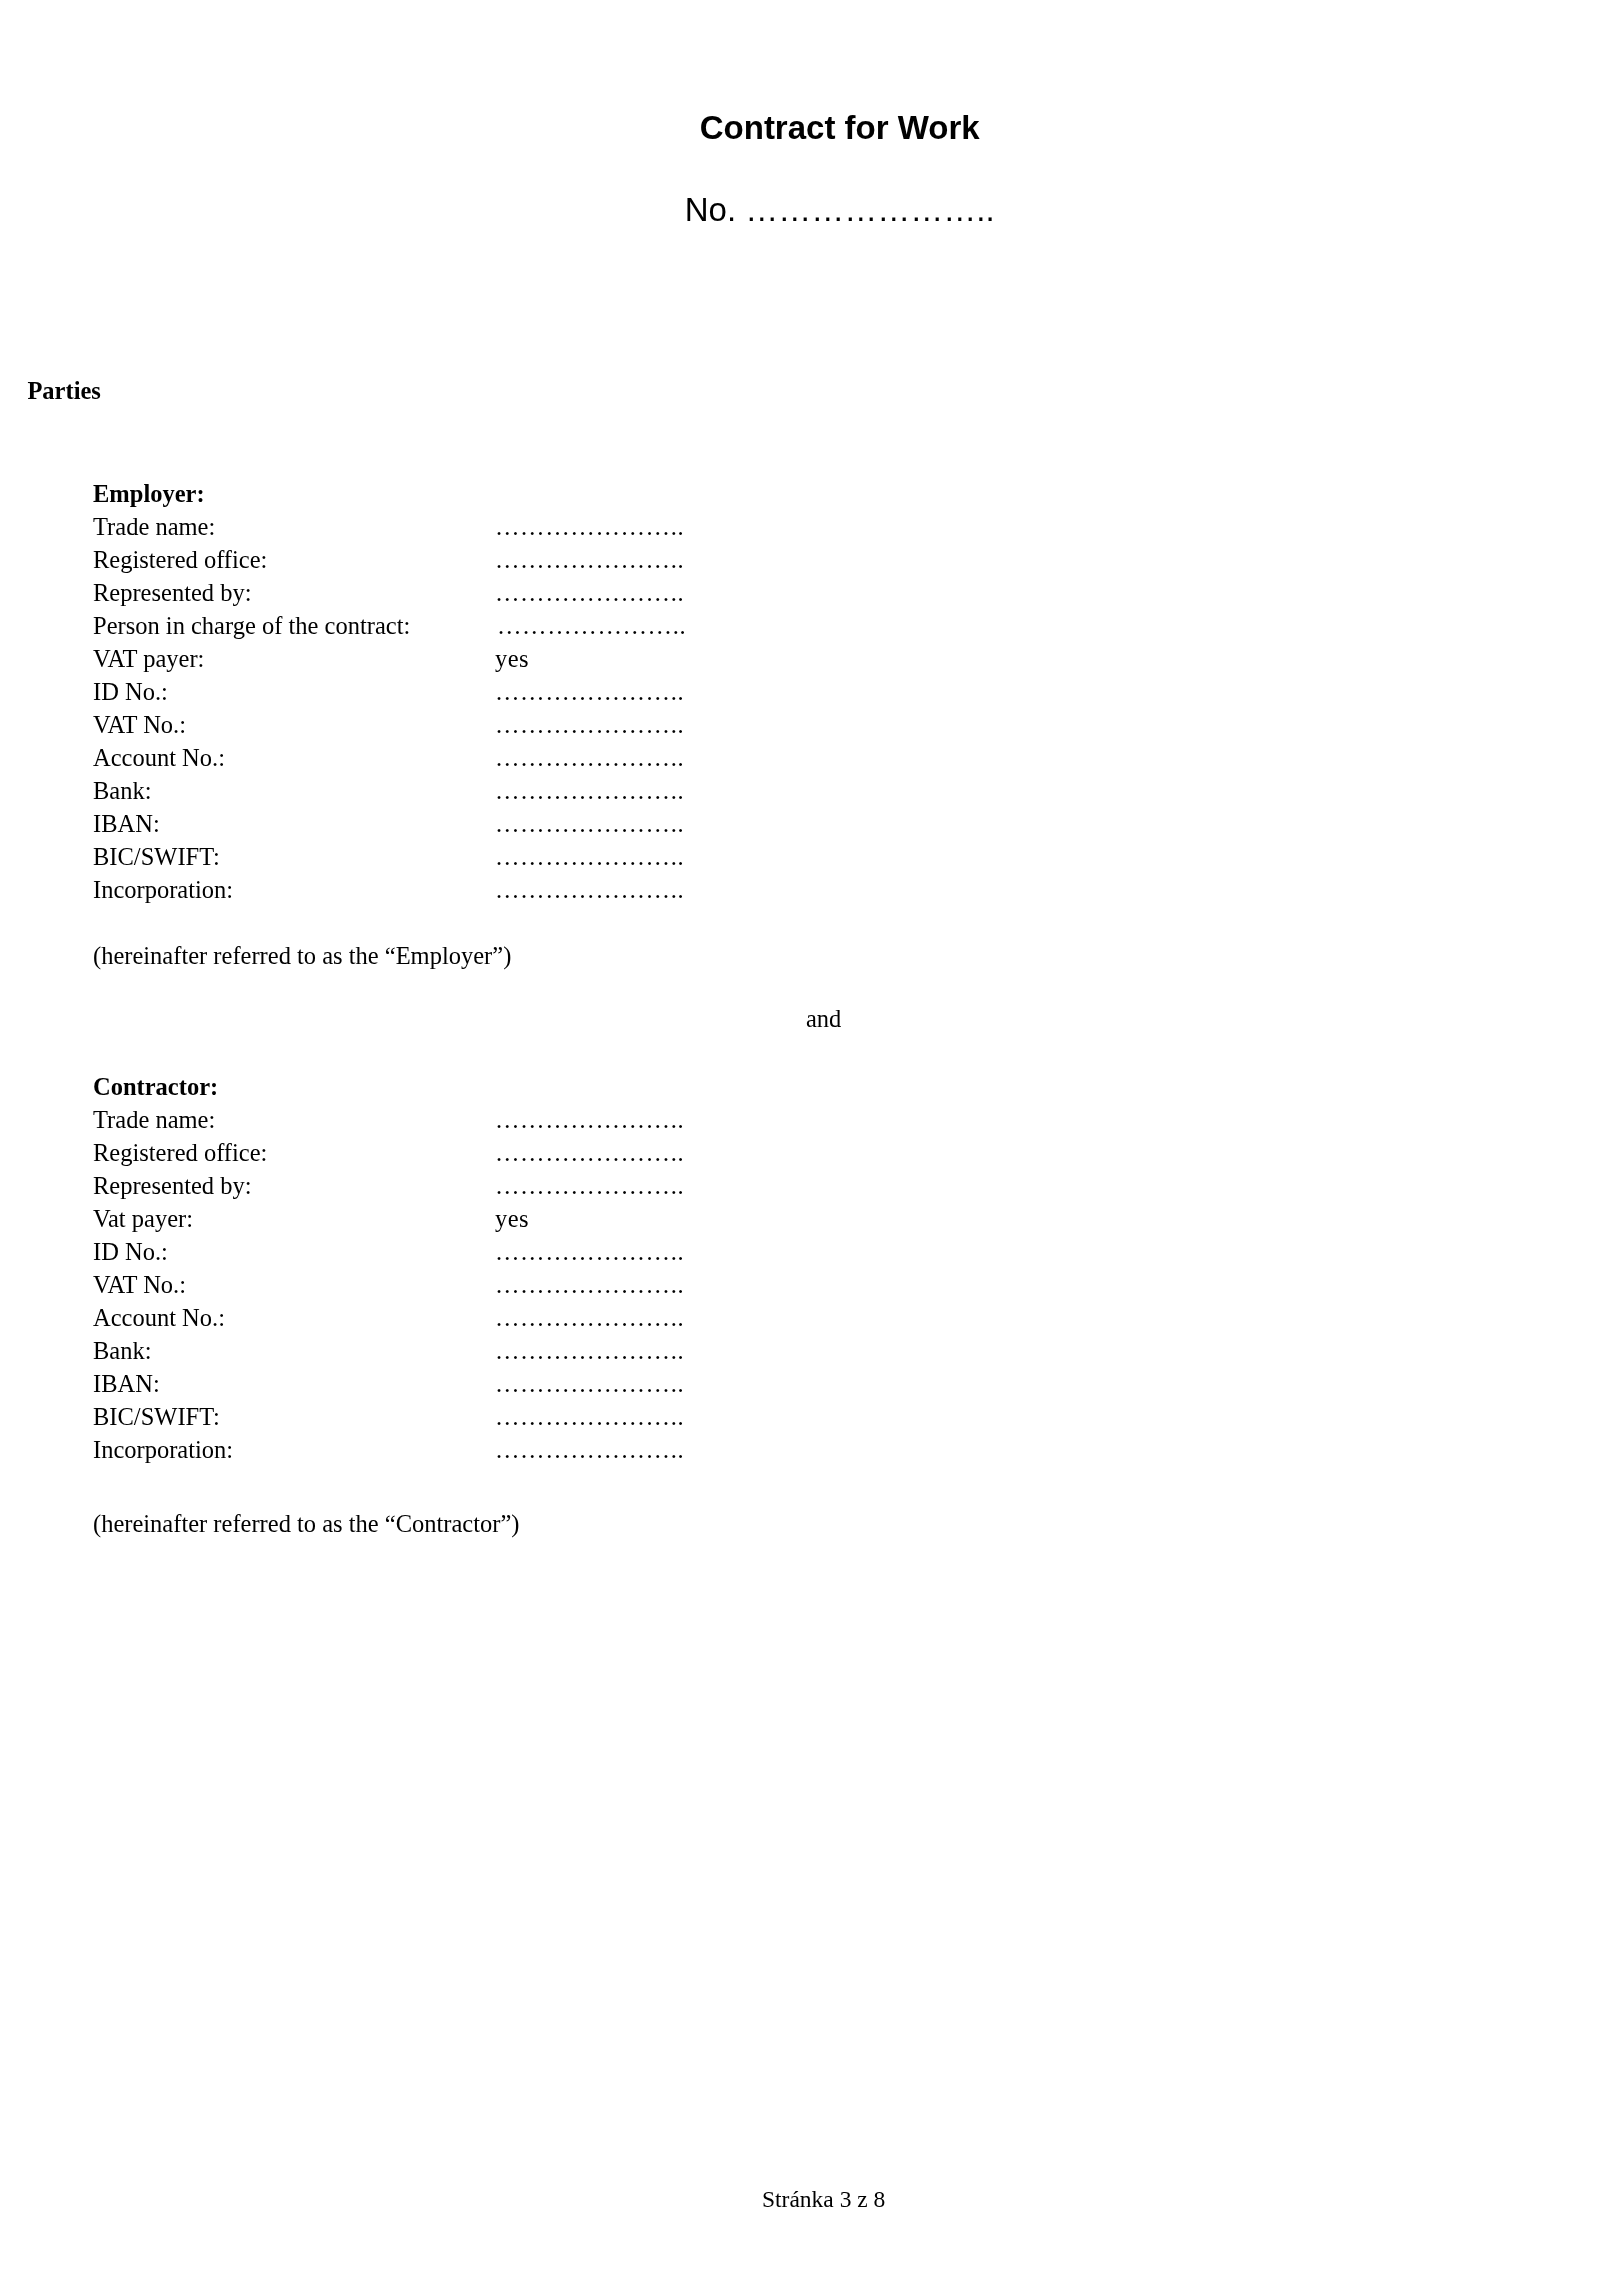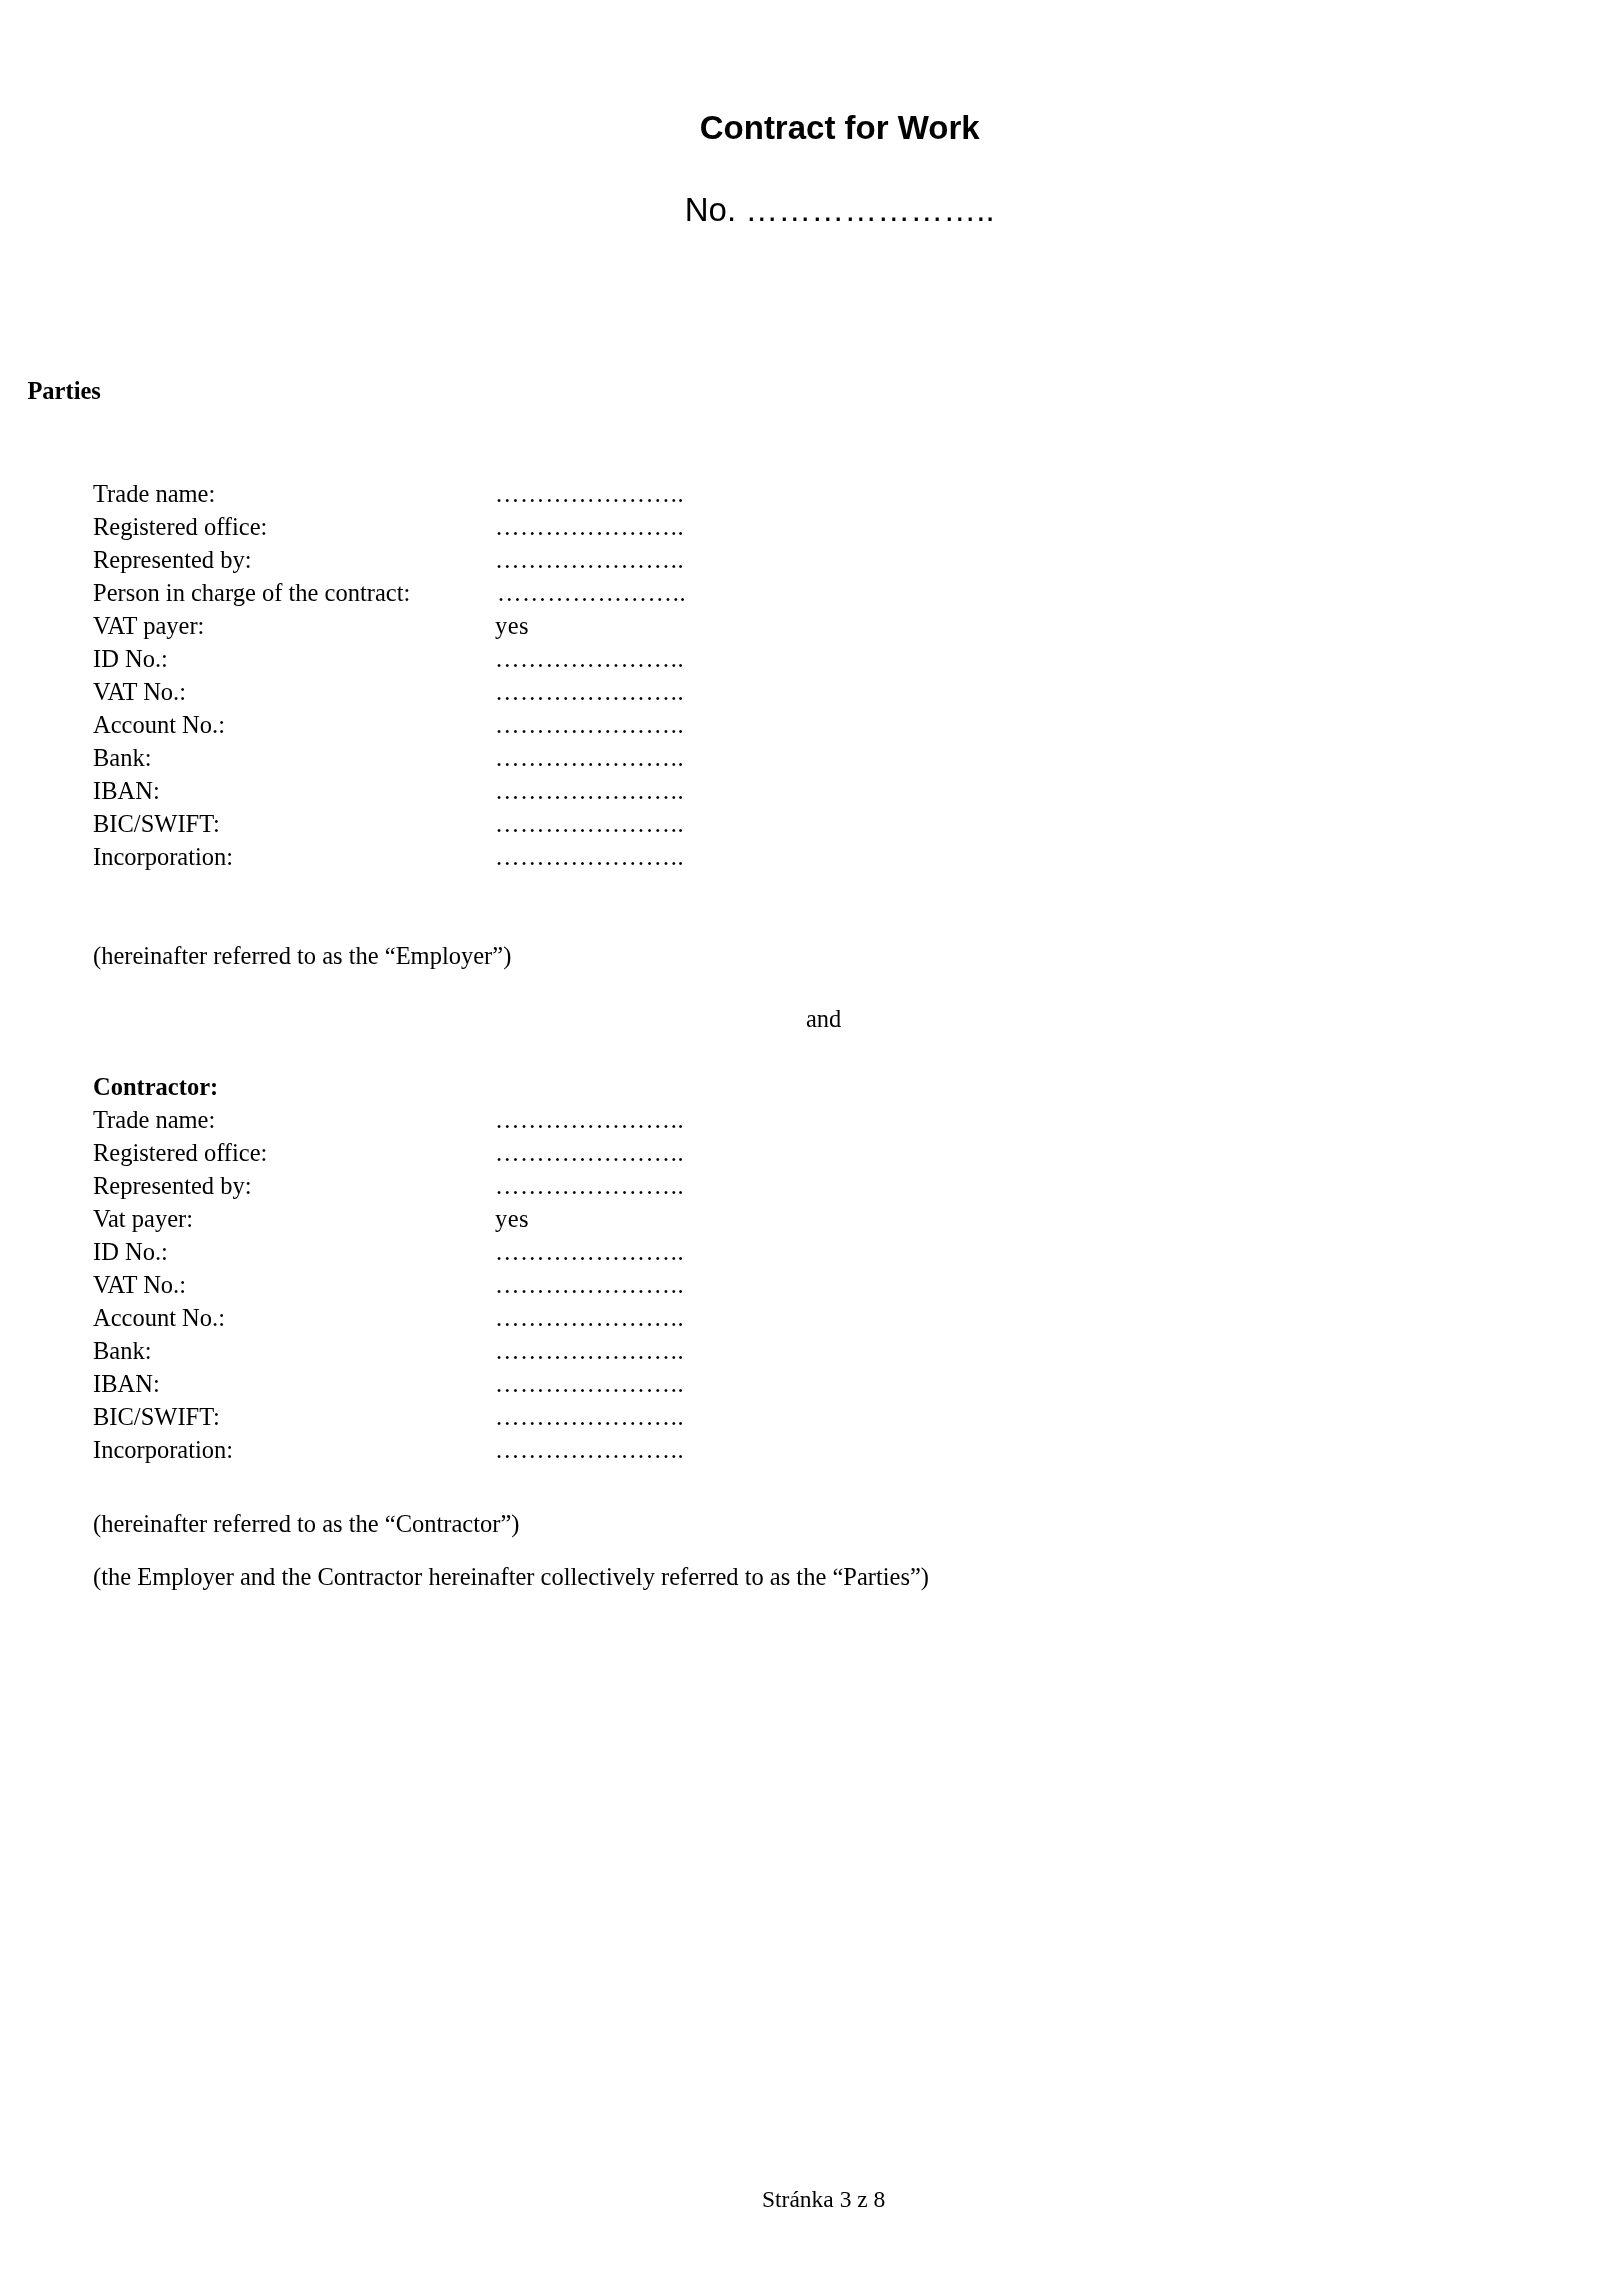--- a/index.html
+++ b/index.html
@@ -149,20 +149,21 @@
 <div class="page">
 
   <div class="title-block">
     <div class="doc-title">Contract for Work</div>
     <div class="doc-number">No. …………………..</div>
   </div>
 
   <div class="parties-heading">Parties</div>
 
   <div class="party-block" id="employer-block">
+    <div class="party-heading">Employer:</div>
     <div class="field-list">
         <div class="field-row"><span class="field-label">Trade name:</span><span class="field-value dots">…………………..</span></div>
         <div class="field-row"><span class="field-label">Registered office:</span><span class="field-value dots">…………………..</span></div>
         <div class="field-row"><span class="field-label">Represented by:</span><span class="field-value dots">…………………..</span></div>
         <div class="field-row indented"><span class="field-label">Person in charge of the contract:</span><span class="field-value dots">…………………..</span></div>
         <div class="field-row"><span class="field-label">VAT payer:</span><span class="field-value">yes</span></div>
         <div class="field-row"><span class="field-label">ID No.:</span><span class="field-value dots">…………………..</span></div>
         <div class="field-row"><span class="field-label">VAT No.:</span><span class="field-value dots">…………………..</span></div>
         <div class="field-row"><span class="field-label">Account No.:</span><span class="field-value dots">…………………..</span></div>
         <div class="field-row"><span class="field-label">Bank:</span><span class="field-value dots">…………………..</span></div>
@@ -188,18 +189,17 @@
         <div class="field-row"><span class="field-label">Account No.:</span><span class="field-value dots">…………………..</span></div>
         <div class="field-row"><span class="field-label">Bank:</span><span class="field-value dots">…………………..</span></div>
         <div class="field-row"><span class="field-label">IBAN:</span><span class="field-value dots">…………………..</span></div>
         <div class="field-row"><span class="field-label">BIC/SWIFT:</span><span class="field-value dots">…………………..</span></div>
         <div class="field-row"><span class="field-label">Incorporation:</span><span class="field-value dots">…………………..</span></div>
       </div>
   </div>
 
   <div class="para" id="contractor-alias">(hereinafter referred to as the “Contractor”)</div>
 
-  <div class="para" id="parties-alias">(the Employer and the Contractor hereinafter collectively referred to as the “Parties”)</div>
 
   <div class="footer">Stránka 3 z 8</div>
 
 </div>
 
 
 </body></html>

